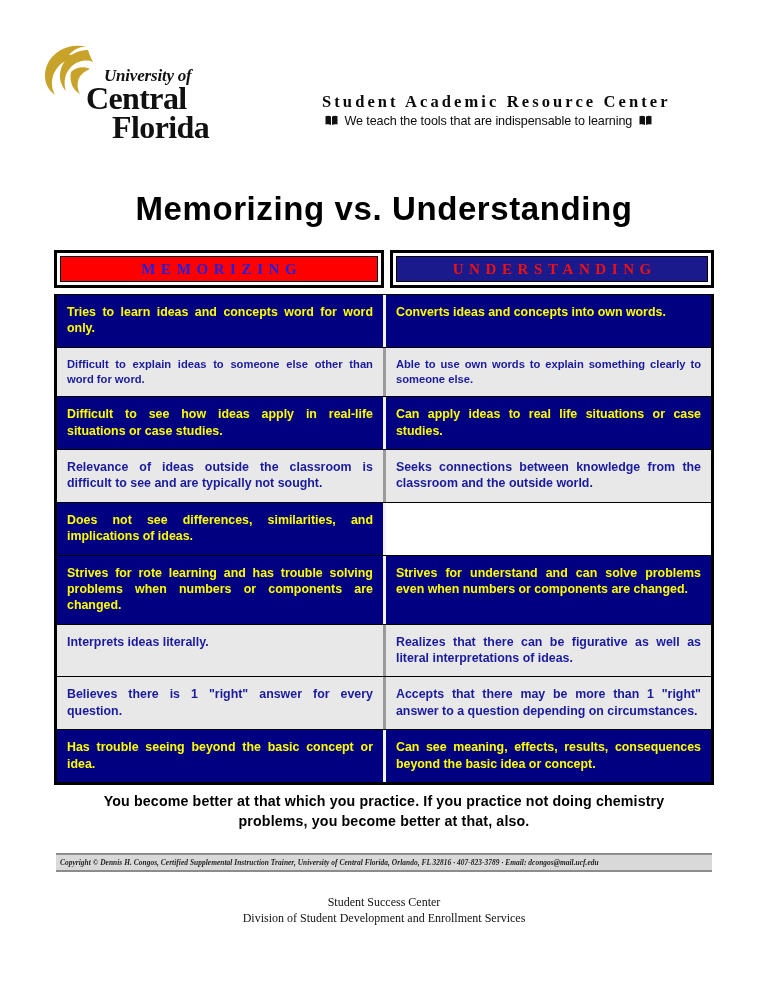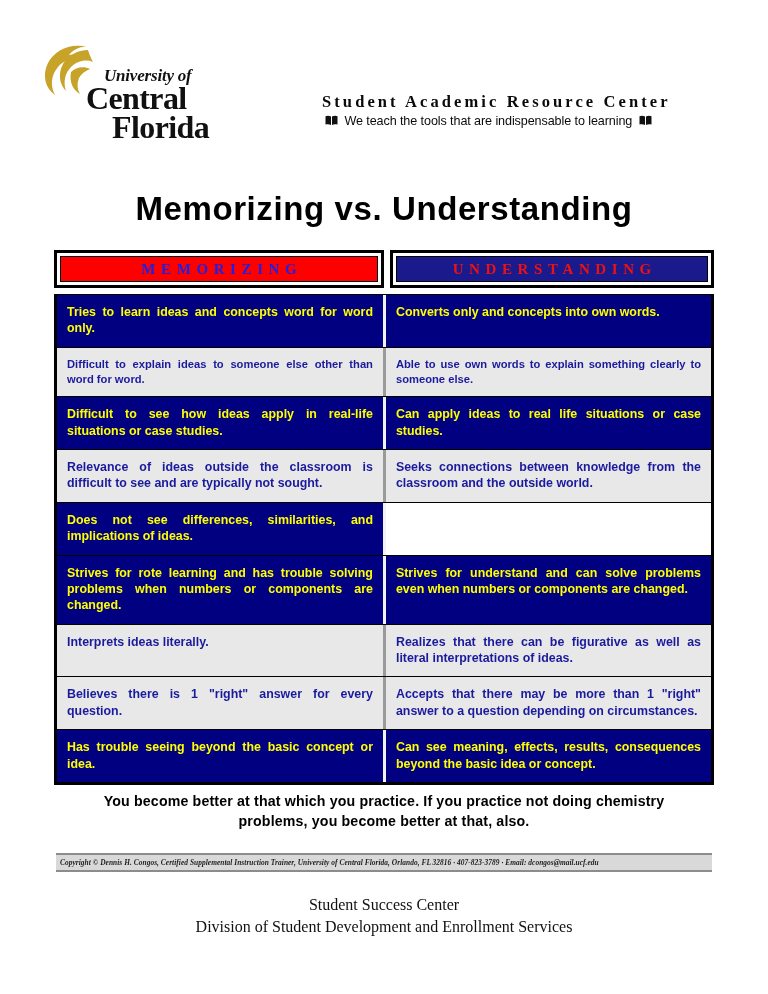--- a/index.html
+++ b/index.html
@@ -208,21 +208,21 @@
     color: #1c1c1c;
     white-space: nowrap;
     letter-spacing: 0.05px;
   }
 
   
   .footer {
     margin-top: 22px;
     text-align: center;
     font-family: "Liberation Serif", serif;
-    font-size: 16px;
+    font-size: 12px;
     color: #111111;
     line-height: 1.35;
   }
 </style>
 </head>
 <body>
 
 <div class="header">
 
   <div class="logo-block">
@@ -270,21 +270,21 @@
       <div class="th-inner understanding">
         <span class="th-label red">UNDERSTANDING</span>
       </div>
     </div>
   </div>
 
   <div class="tbody">
 
     <div class="trow dark">
       <div class="cell left">Tries to learn ideas and concepts word for word only.</div>
-      <div class="cell right">Converts only and concepts into own words.</div>
+      <div class="cell right">Converts ideas and concepts into own words.</div>
     </div>
 
     <div class="trow light">
       <div class="cell left small">Difficult to explain ideas to someone else other than word for word.</div>
       <div class="cell right small">Able to use own words to explain something clearly to someone else.</div>
     </div>
 
     <div class="trow dark">
       <div class="cell left">Difficult to see how ideas apply in real-life situations or case studies.</div>
       <div class="cell right">Can apply ideas to real life situations or case studies.</div>

